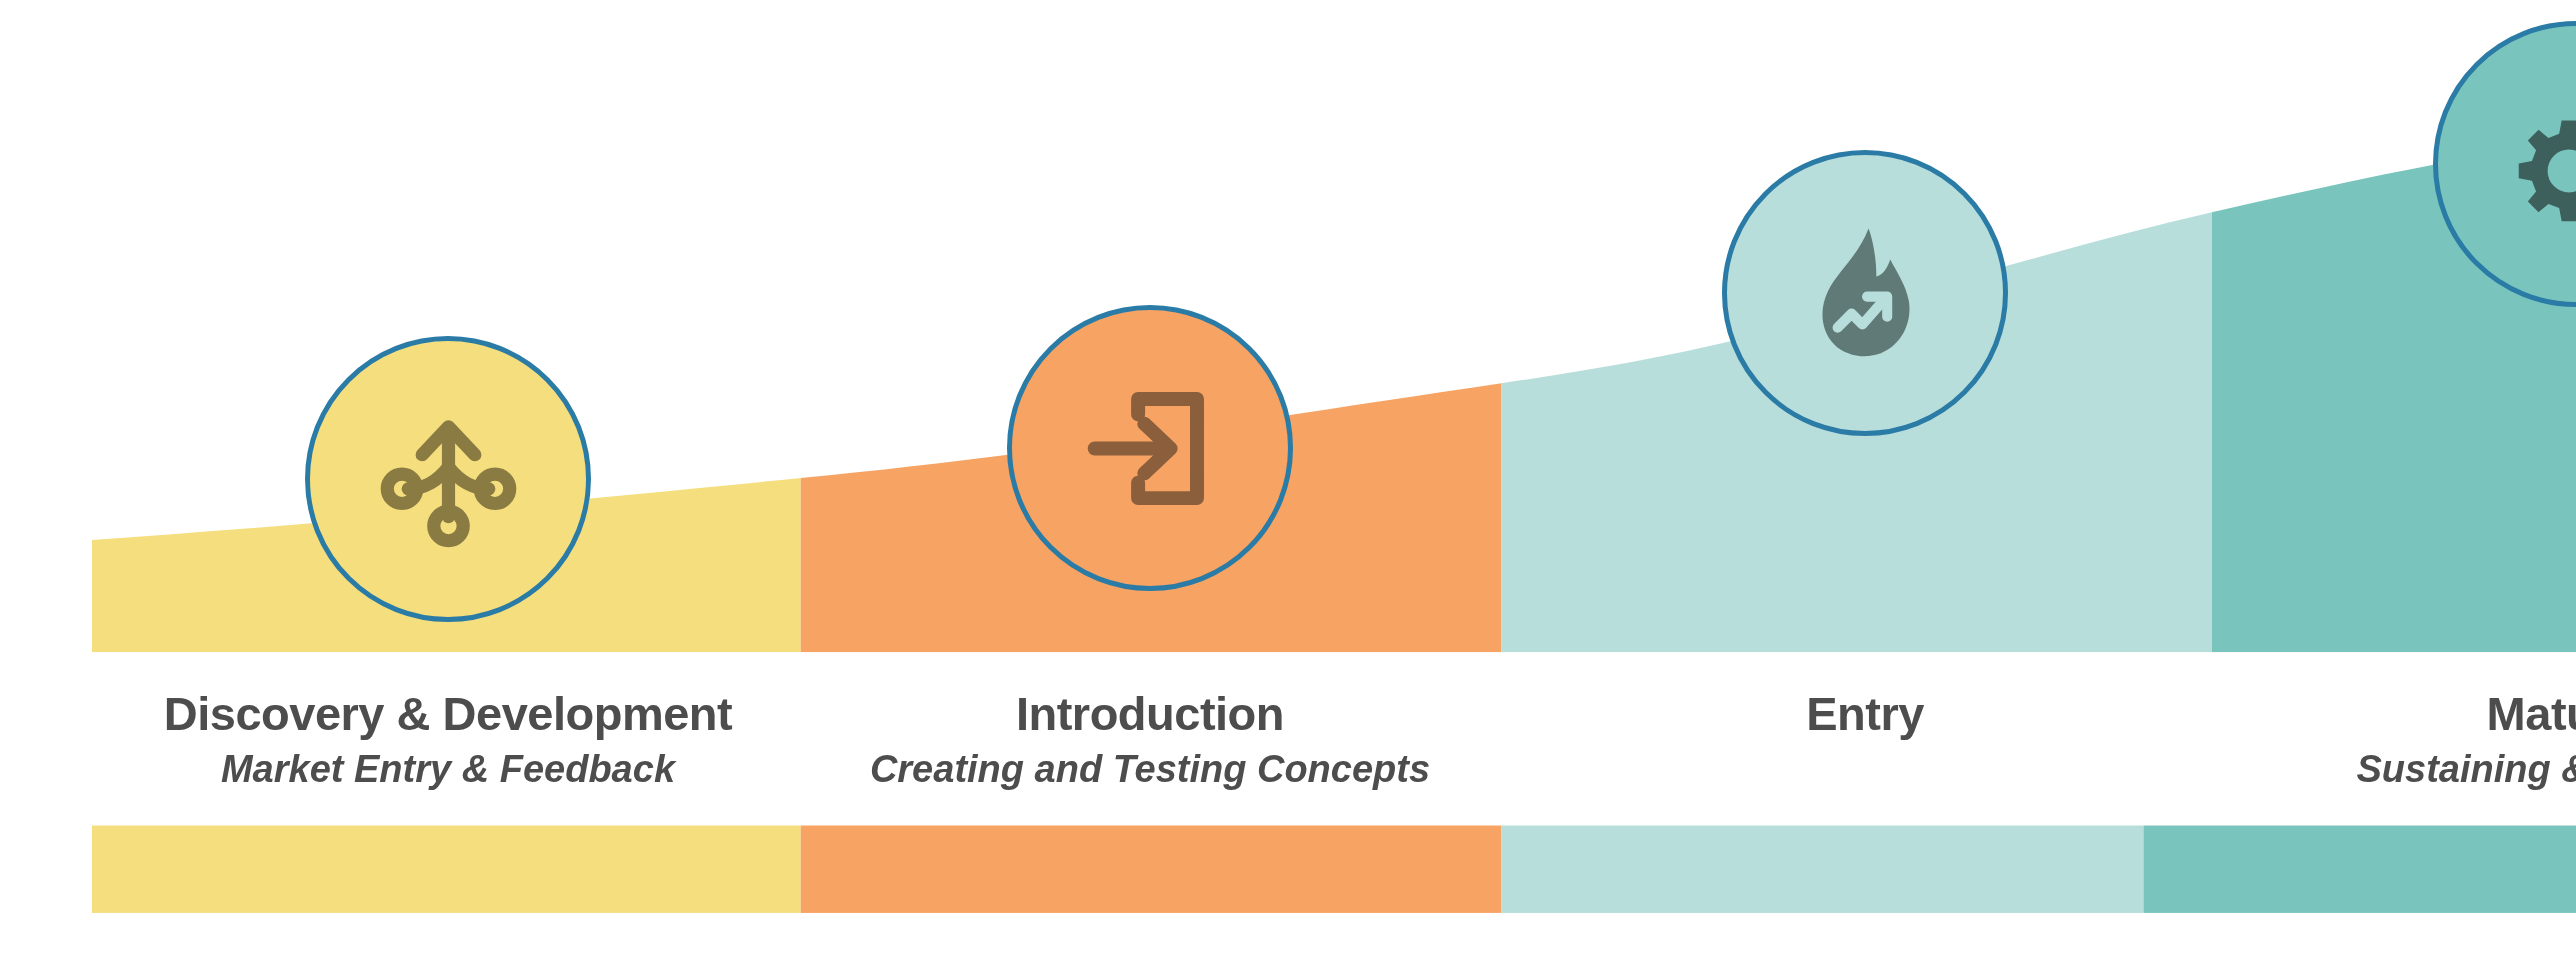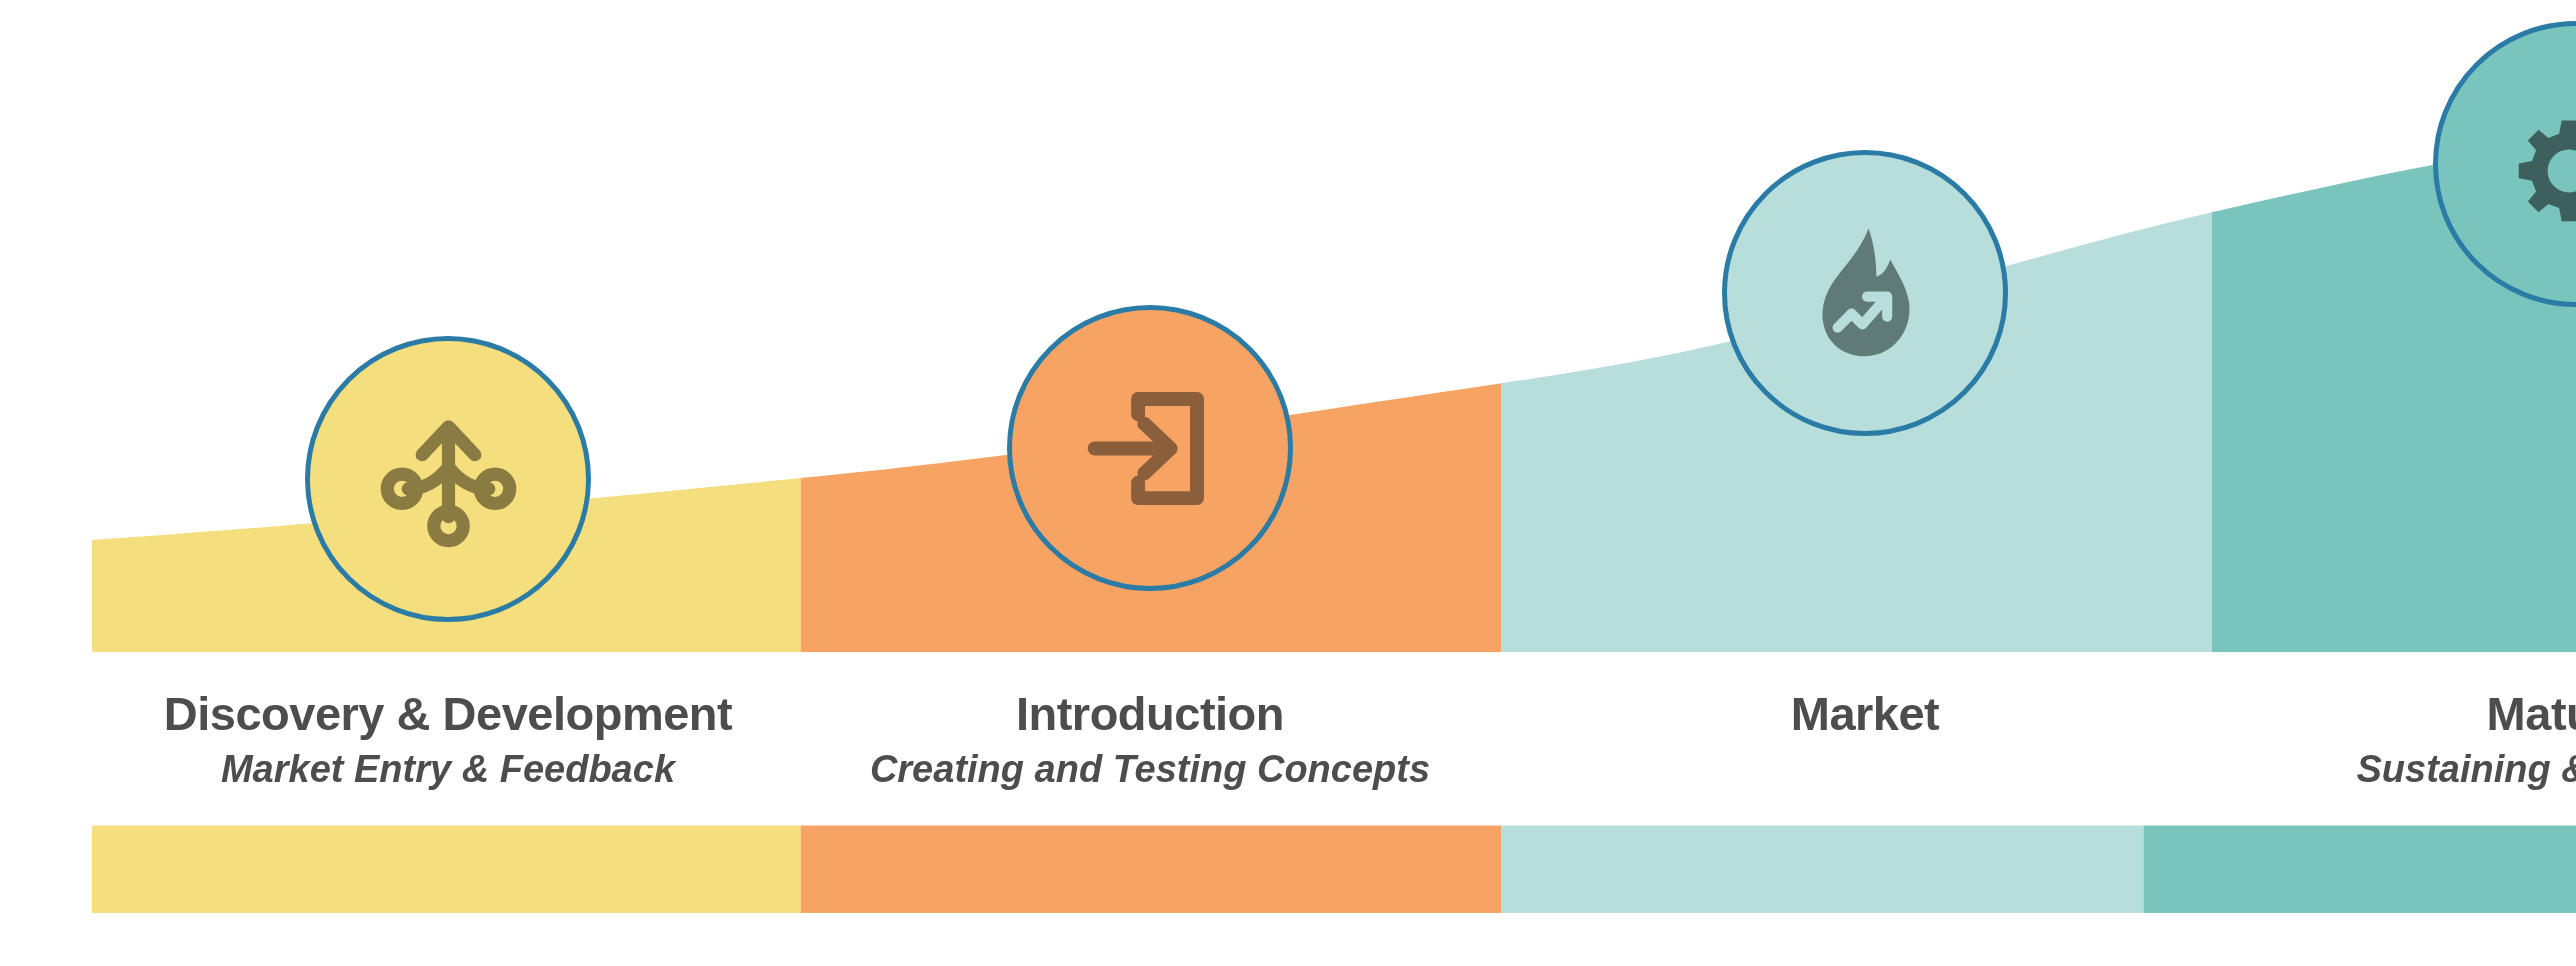--- a/index.html
+++ b/index.html
@@ -162,21 +162,21 @@
     <div class="label-title">Introduction</div>
     <div class="label-sub">Creating and Testing Concepts</div>
   </div>
 
   <div class="label-block" style="left:0px; top:690px; width:896px;">
     <div class="label-title">Discovery &amp; Development</div>
     <div class="label-sub">Market Entry &amp; Feedback</div>
   </div>
 
   <div class="label-block" style="left:1417px; top:690px; width:896px;">
-    <div class="label-title">Market</div>
+    <div class="label-title">Entry</div>
   </div>
 
   <div class="label-block" style="left:2128px; top:690px; width:896px;">
     <div class="label-title">Maturity</div>
     <div class="label-sub">Sustaining &amp; Optimizing</div>
   </div>
 
 </div>
 
 

